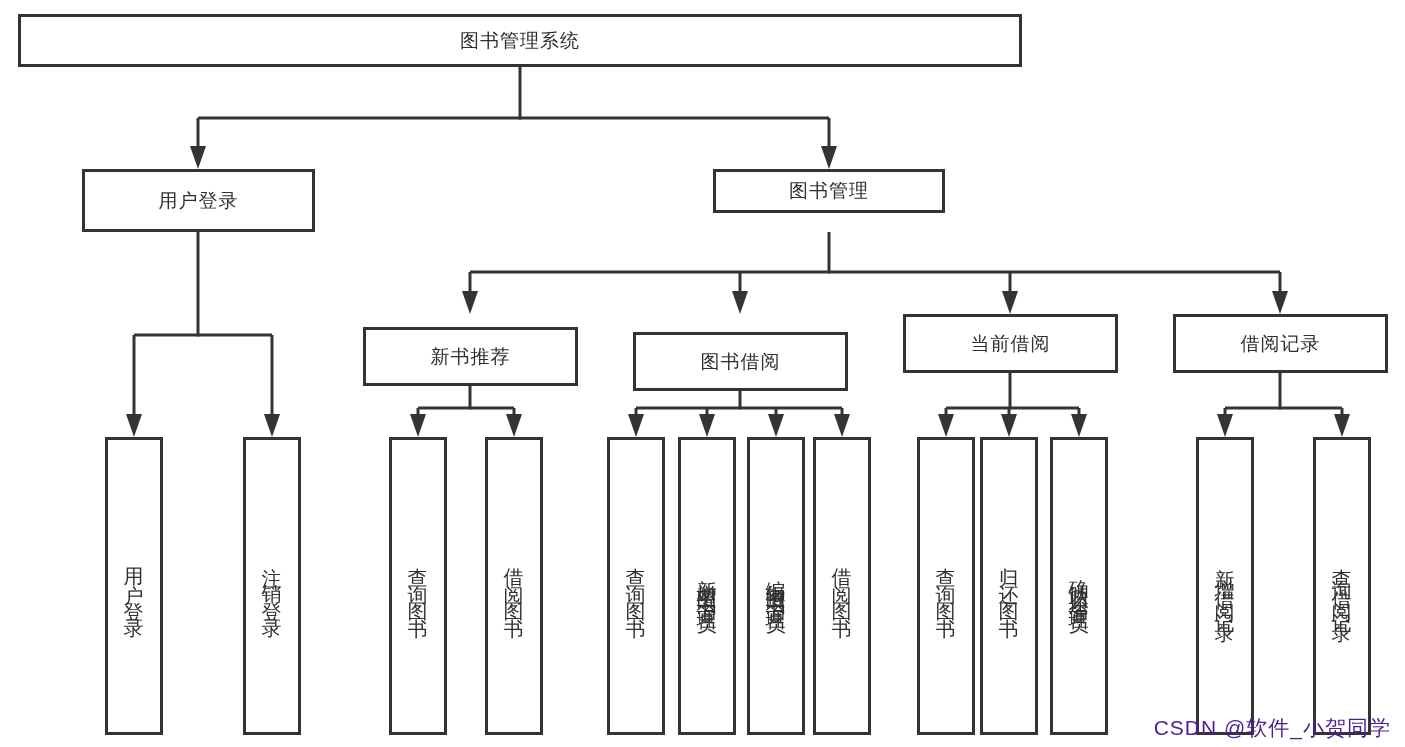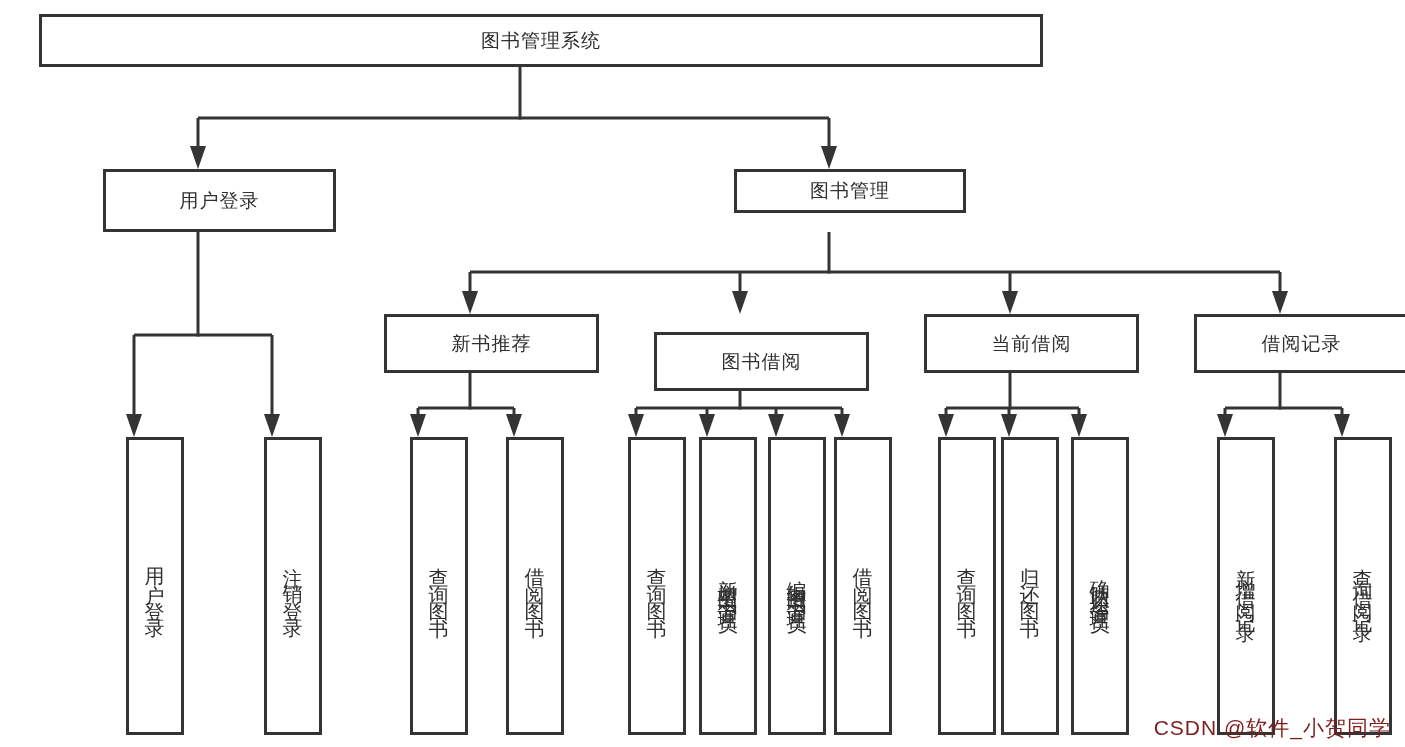--- a/index.html
+++ b/index.html
@@ -23,21 +23,20 @@
   svg.wires polygon { fill: #343434; }
 
   .box {
     position: absolute;
     background: #ffffff;
     border: 3px solid #343434;
     display: flex;
     align-items: center;
     justify-content: center;
     color: #2f2f2f;
-    margin-left: 21px;
   }
   .hbox { font-size: 19px; letter-spacing: 1px; }
   .lvl1 { left: 18px;  top: 14px;  width: 1004px; height: 53px; }
   .lvl2, .lvl3 { }
 
   .leaf {
     top: 437px;
     width: 58px;
     height: 298px;
   }
@@ -48,21 +47,21 @@
     line-height: 1;
     white-space: nowrap;
     color: #2f2f2f;
   }
 
   .watermark {
     position: absolute;
     right: 14px;
     bottom: 5px;
     font-size: 21px;
-    color: #7f1d1d;
+    color: #4c1d95;
     letter-spacing: 1px;
     z-index: 5;
     white-space: nowrap;
     text-align: center;
   }
 </style>
 </head>
 <body>
 
 <div class="canvas">
@@ -133,21 +132,21 @@
     <span>图书管理系统</span>
   </div>
 
   <div class="box hbox lvl2" style="left:82px;top:169px;width:233px;height:63px">
     <span>用户登录</span>
   </div>
   <div class="box hbox lvl2" style="left:713px;top:169px;width:232px;height:44px">
     <span>图书管理</span>
   </div>
 
-  <div class="box hbox lvl3" style="left:363px;top:314px;width:215px;height:59px">
+  <div class="box hbox lvl3" style="left:363px;top:327px;width:215px;height:59px">
     <span>新书推荐</span>
   </div>
   <div class="box hbox lvl3" style="left:633px;top:332px;width:215px;height:59px">
     <span>图书借阅</span>
   </div>
   <div class="box hbox lvl3" style="left:1173px;top:314px;width:215px;height:59px">
     <span>借阅记录</span>
   </div>
   <div class="box hbox lvl3" style="left:903px;top:314px;width:215px;height:59px">
     <span>当前借阅</span>

